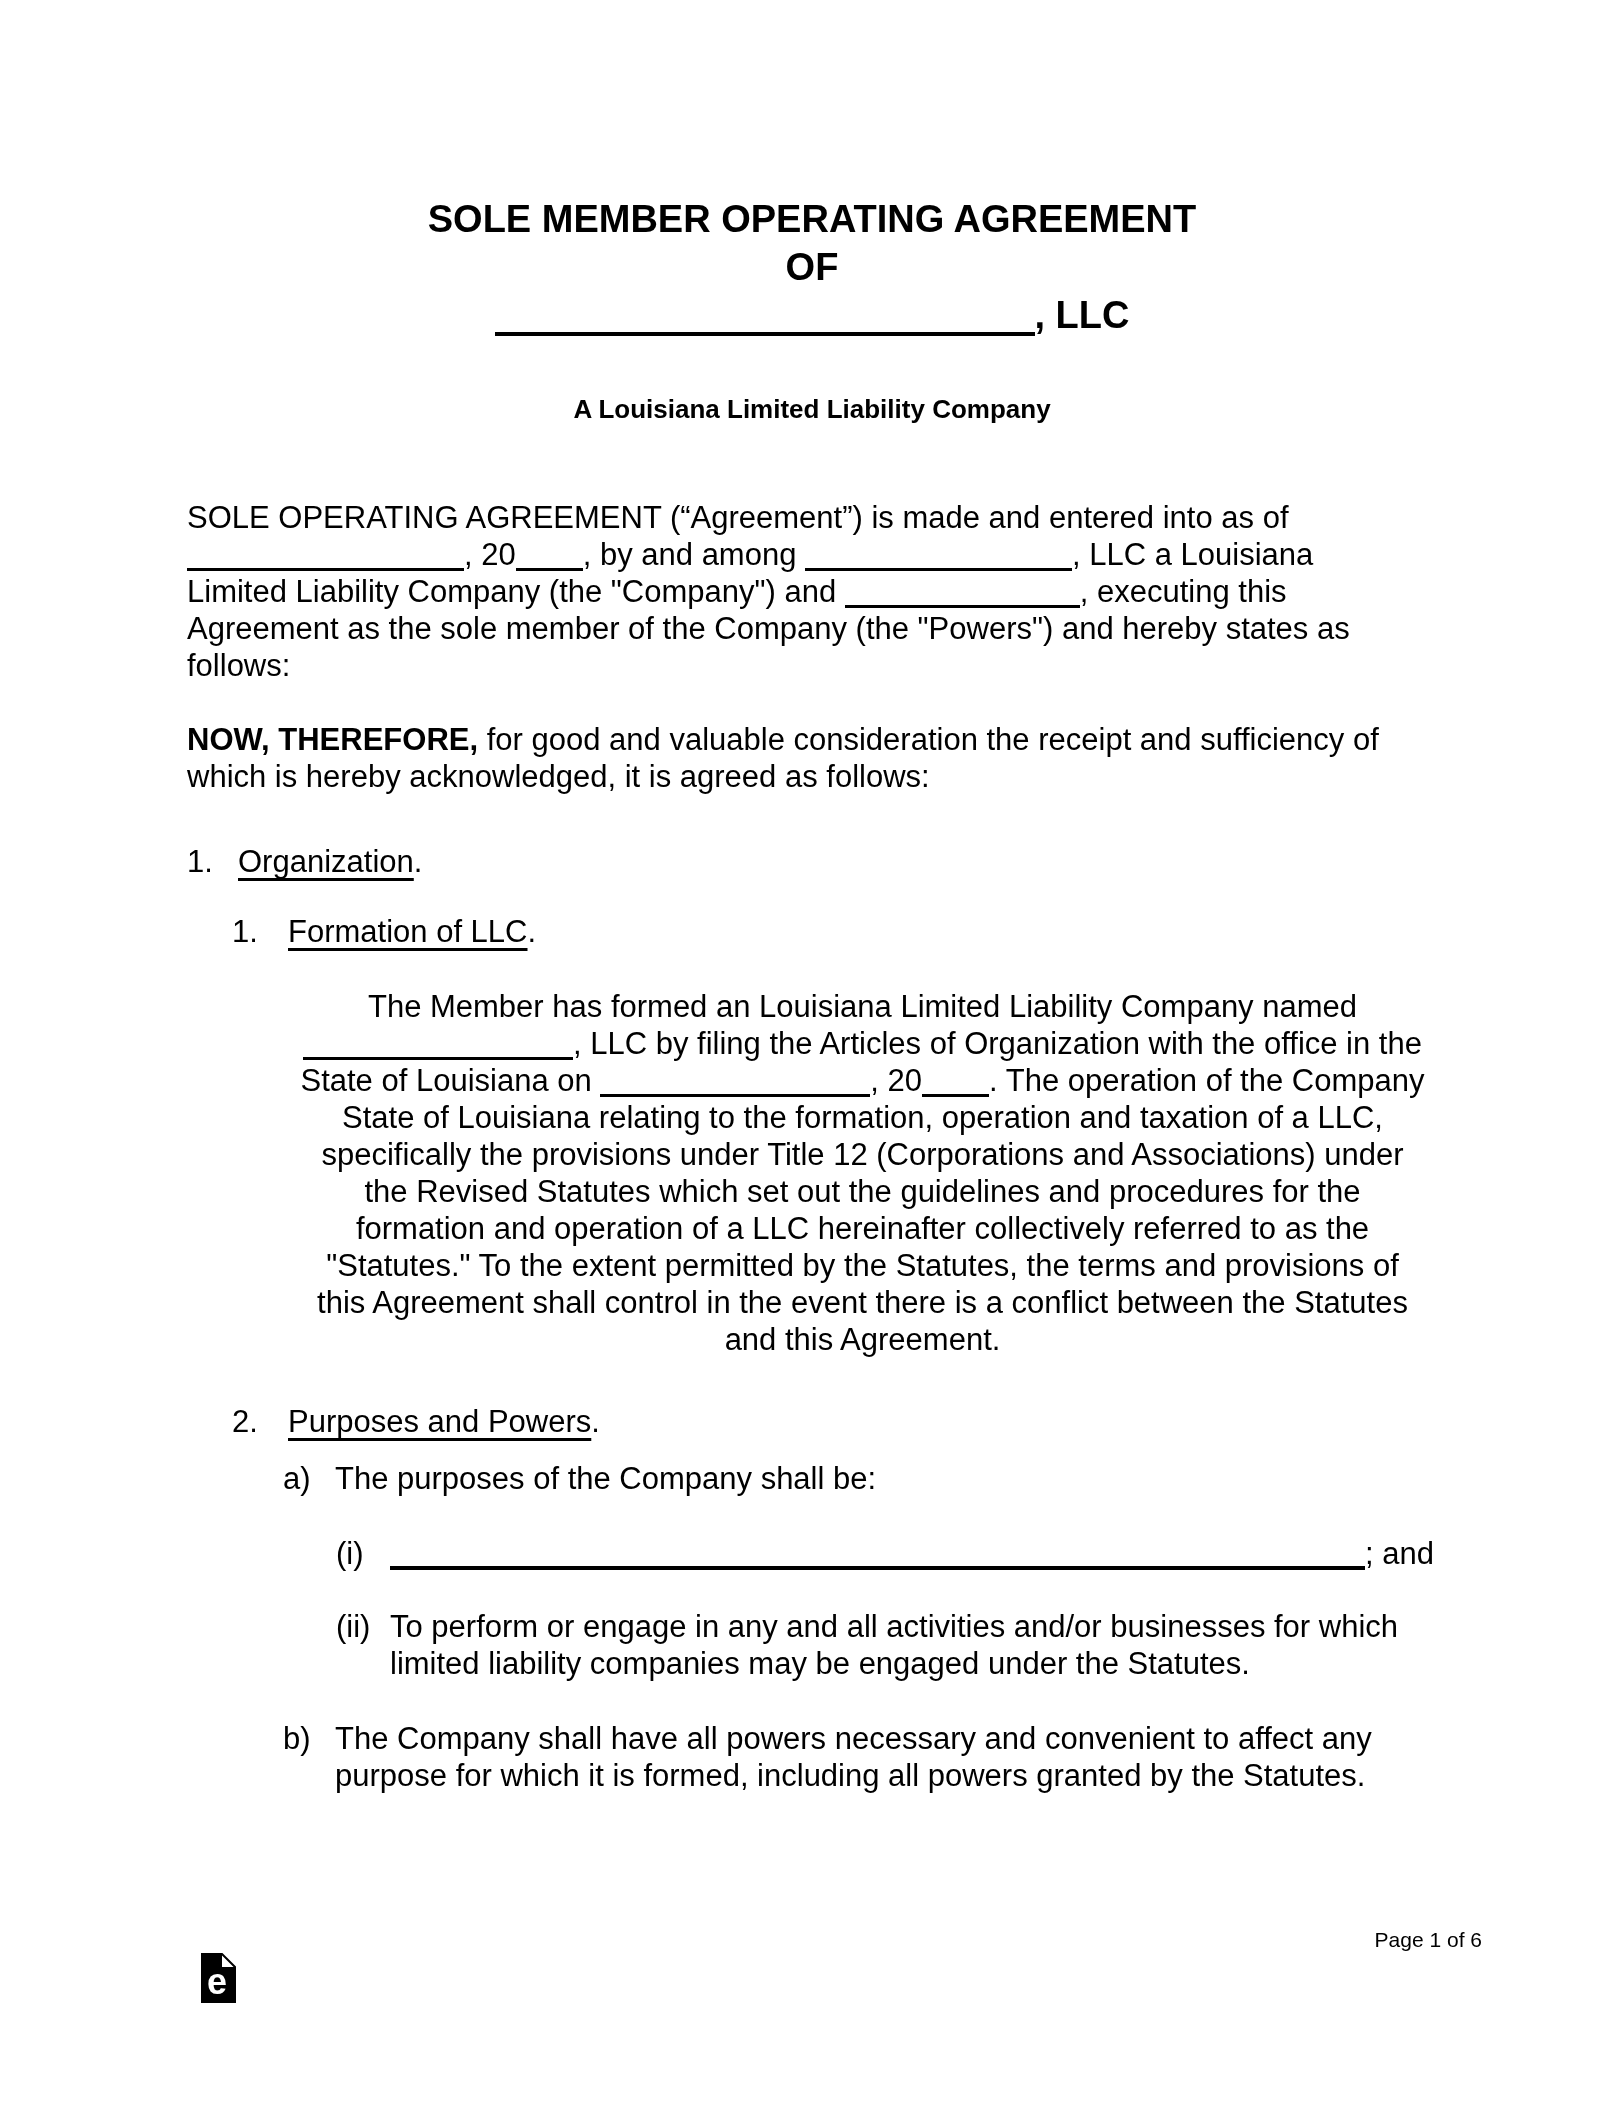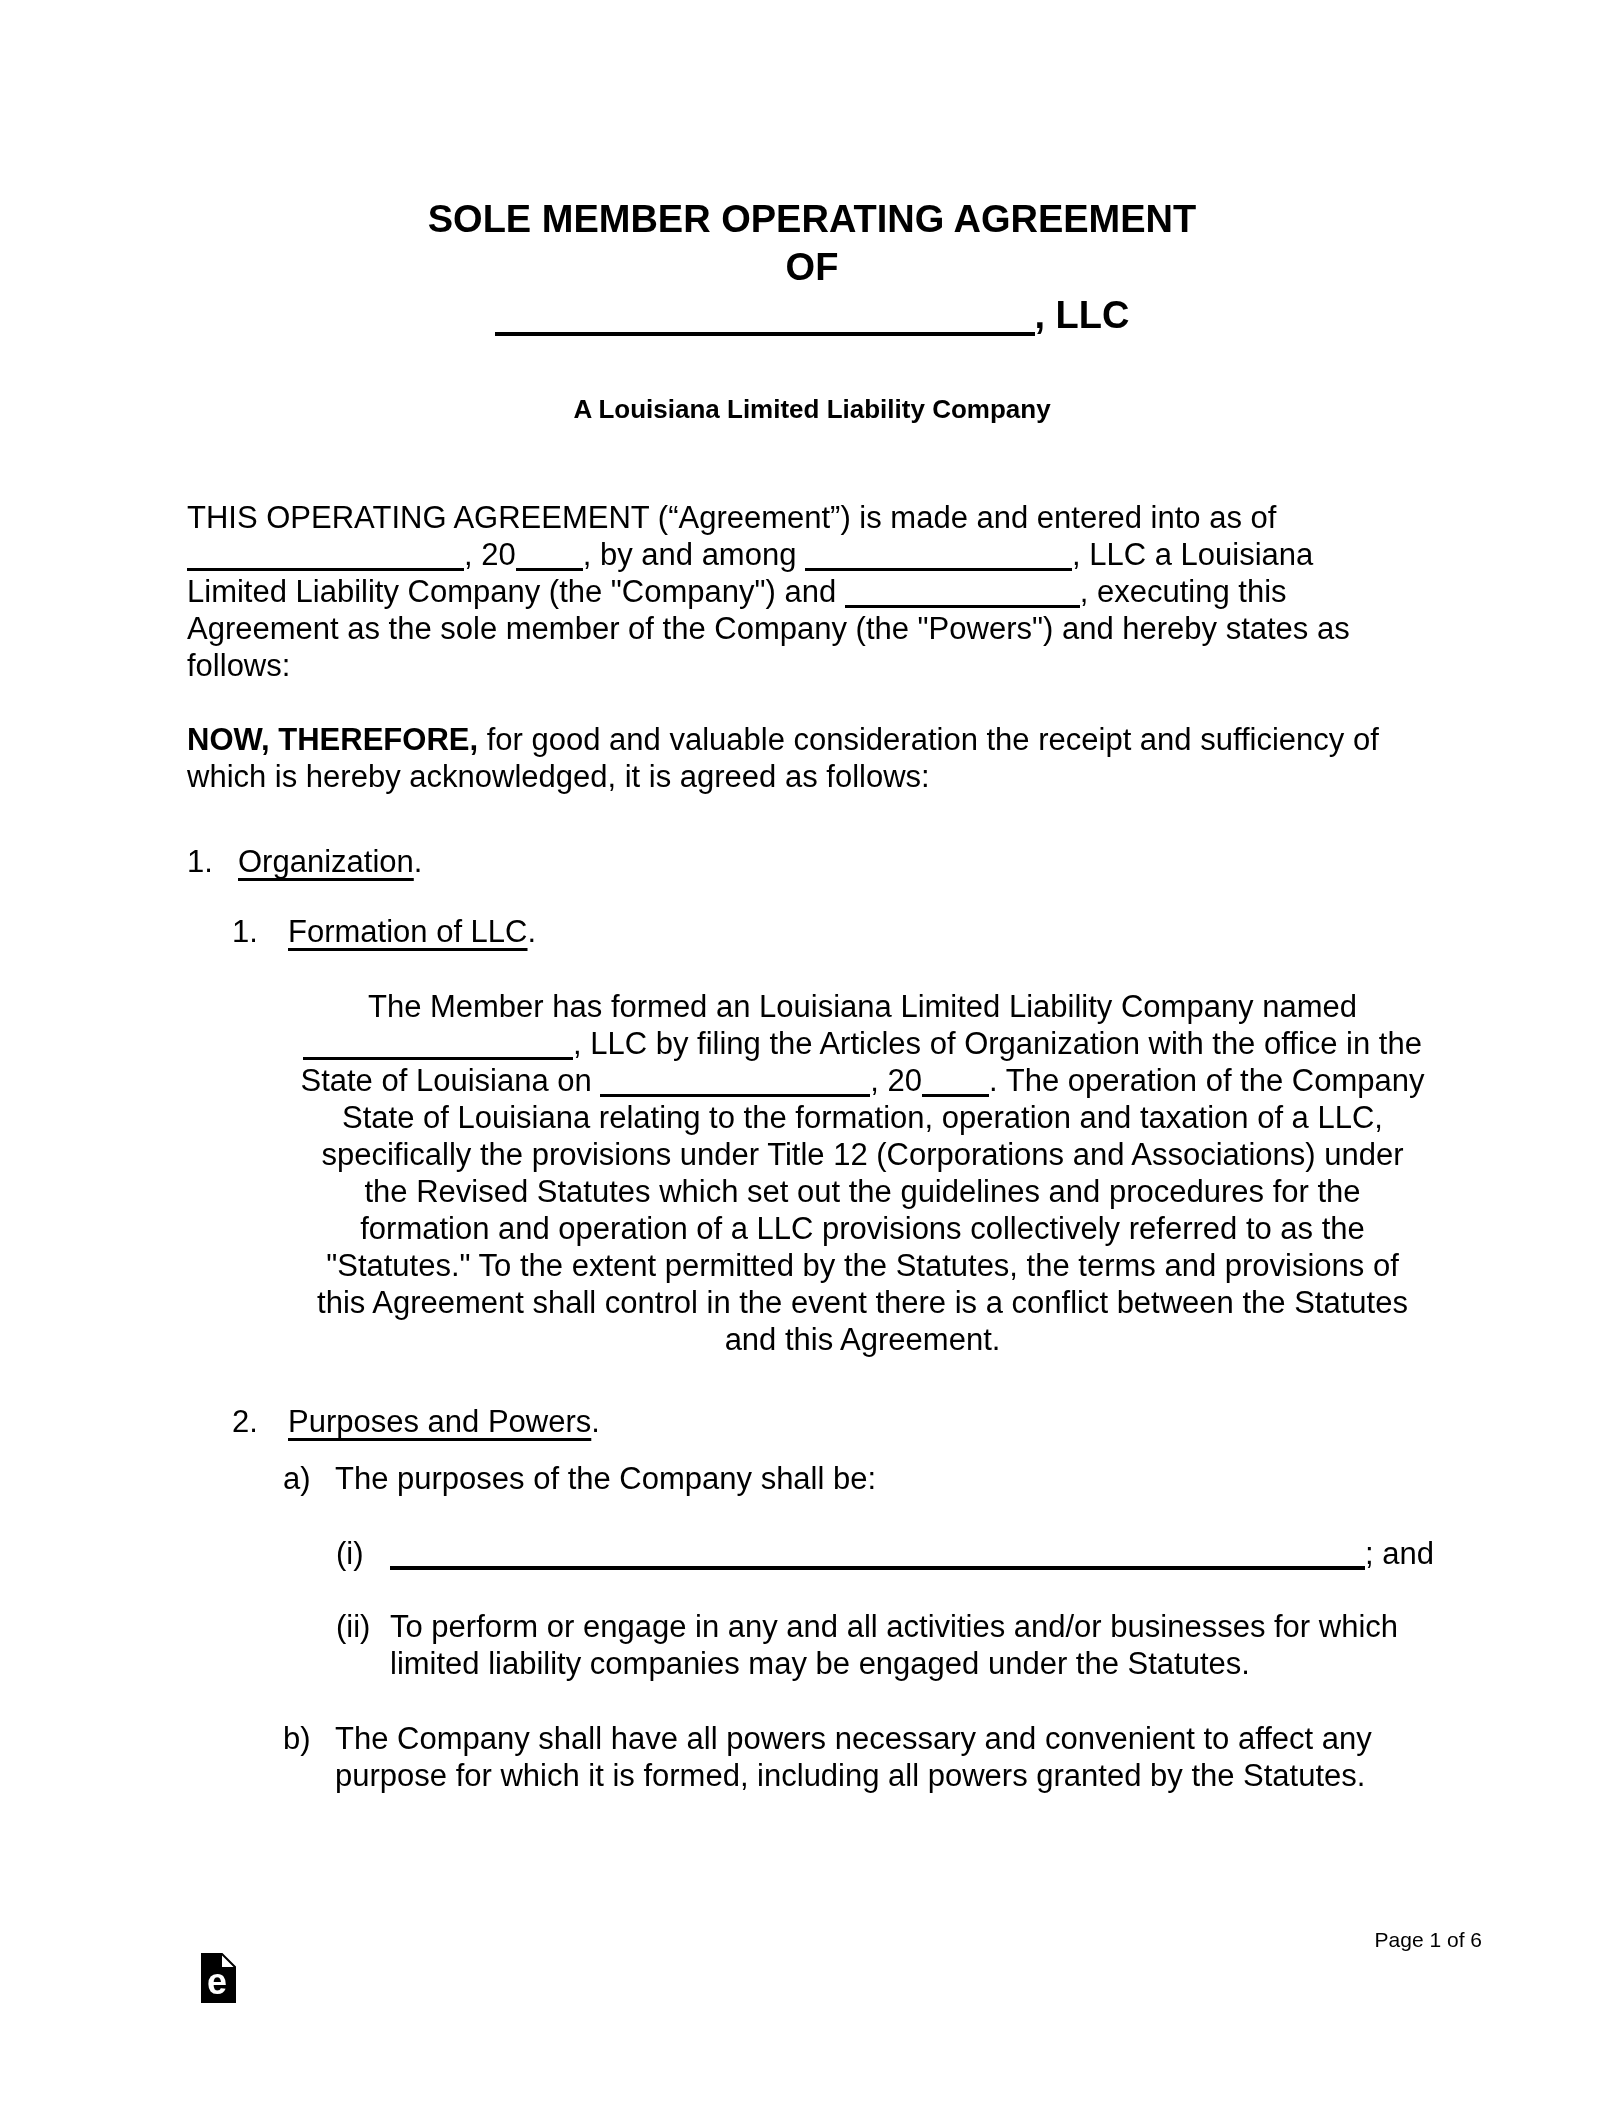--- a/index.html
+++ b/index.html
@@ -71,21 +71,21 @@
       <div class="line">SOLE MEMBER OPERATING AGREEMENT</div>
       <div class="line">OF</div>
       <div>
           <div class="line"><span class="blank" style="width: 540px;"></span><span>, LLC</span></div>
         </div>
     </div>
 
     <div class="subtitle">A Louisiana Limited Liability Company</div>
 
     <div class="p-intro">
-        <div class="line"><span>THIS OPERATING AGREEMENT (“Agreement”) is made and entered into as of</span></div>
+        <div class="line"><span>SOLE OPERATING AGREEMENT (“Agreement”) is made and entered into as of</span></div>
         <div class="line"><span class="blank" style="width: 277px;"></span><span>, 20</span><span class="blank" style="width: 67px;"></span><span>, by and among </span><span class="blank" style="width: 267px;"></span><span>, LLC a Louisiana</span></div>
         <div class="line"><span>Limited Liability Company (the "Company") and </span><span class="blank" style="width: 235px;"></span><span>, executing this</span></div>
         <div class="line"><span>Agreement as the sole member of the Company (the "Powers") and hereby states as</span></div>
         <div class="line"><span>follows:</span></div>
       </div>
 
     <div class="p-now">
         <div class="line"><span class="b">NOW, THEREFORE,</span><span> for good and valuable consideration the receipt and sufficiency of</span></div>
         <div class="line"><span>which is hereby acknowledged, it is agreed as follows:</span></div>
       </div>
@@ -100,21 +100,21 @@
       <span><span class="u">Formation of LLC</span><span>.</span></span>
     </div>
 
     <div class="p-formation">
         <div class="line"><span>The Member has formed an Louisiana Limited Liability Company named</span></div>
         <div class="line"><span class="blank" style="width: 270px;"></span><span>, LLC by filing the Articles of Organization with the office in the</span></div>
         <div class="line"><span>State of Louisiana on </span><span class="blank" style="width: 270px;"></span><span>, 20</span><span class="blank" style="width: 67px;"></span><span>. The operation of the Company</span></div>
         <div class="line"><span>State of Louisiana relating to the formation, operation and taxation of a LLC,</span></div>
         <div class="line"><span>specifically the provisions under Title 12 (Corporations and Associations) under</span></div>
         <div class="line"><span>the Revised Statutes which set out the guidelines and procedures for the</span></div>
-        <div class="line"><span>formation and operation of a LLC provisions collectively referred to as the</span></div>
+        <div class="line"><span>formation and operation of a LLC hereinafter collectively referred to as the</span></div>
         <div class="line"><span>"Statutes." To the extent permitted by the Statutes, the terms and provisions of</span></div>
         <div class="line"><span>this Agreement shall control in the event there is a conflict between the Statutes</span></div>
         <div class="line"><span>and this Agreement.</span></div>
       </div>
 
     <div class="row h2-row2">
       <span class="num">2.</span>
       <span><span class="u">Purposes and Powers</span><span>.</span></span>
     </div>
 

